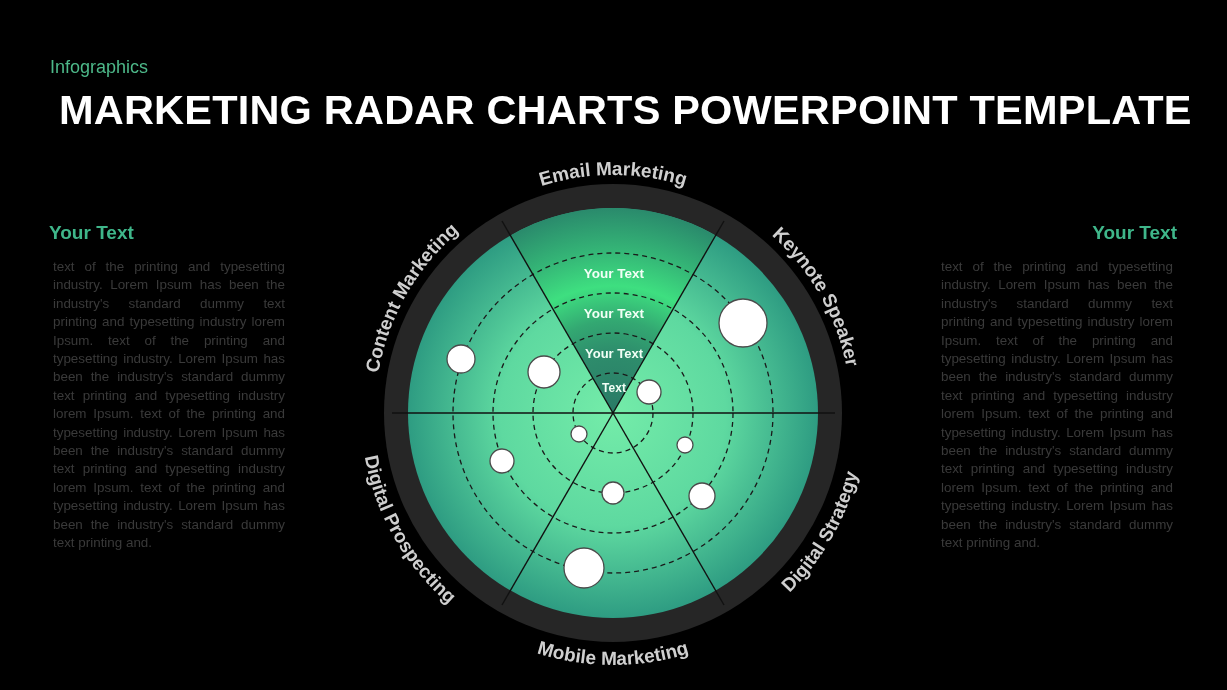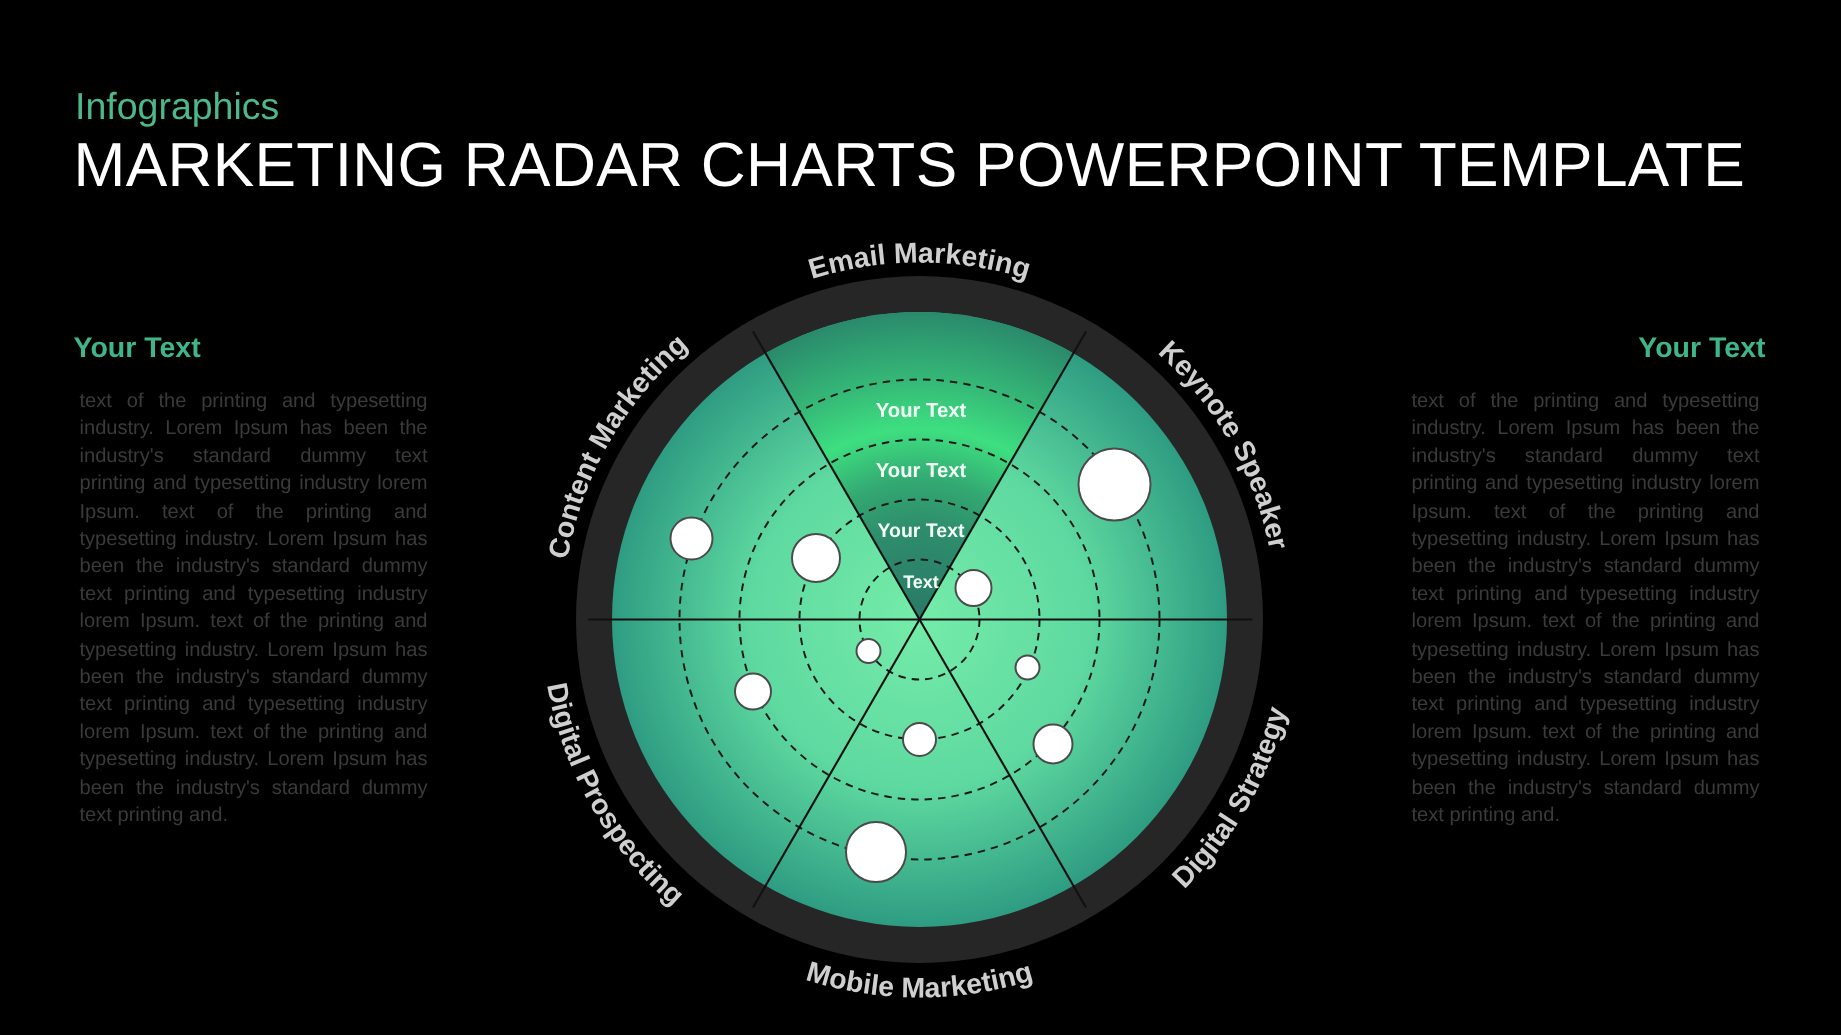--- a/index.html
+++ b/index.html
@@ -1,18 +1,18 @@
 <!DOCTYPE html>
 <html><head>
 <meta charset="utf-8">
 <style>
   html, body { margin:0; padding:0; background:#000; }
   body { width:1227px; height:690px; position:relative; overflow:hidden; font-family:"Liberation Sans", sans-serif; }
-  .subtitle { position:absolute; left:50px; top:57px; font-size:25px; color:#4db889; }
-  .title { position:absolute; left:49px; top:86px; font-size:41.5px; font-weight:normal; color:#fff; letter-spacing:0.2px; white-space:nowrap; }
+  .subtitle { position:absolute; left:50px; top:57px; font-size:18px; color:#4db889; }
+  .title { position:absolute; left:59px; top:86px; font-size:41.5px; font-weight:bold; color:#fff; letter-spacing:0.2px; white-space:nowrap; }
   .side { position:absolute; top:222px; width:240px; }
   .side.left { left:49px; }
   .side.right { left:937px; }
   .side h3 { margin:0 0 14px 0; font-size:19px; font-weight:bold; color:#3fb68a; }
   .side.right h3 { text-align:right; }
   .side p { margin:4px; font-size:13.4px; line-height:18.4px; color:#3a3a3a; text-align:justify; }
   svg.radar { position:absolute; left:0; top:0; }
   .axis-label { font-family:"Liberation Sans", sans-serif; font-size:19px; font-weight:bold; fill:#cfcfcf; }
   .wedge-text { font-family:"Liberation Sans", sans-serif; font-weight:bold; fill:#f2fff6; text-anchor:middle; }
 </style>

